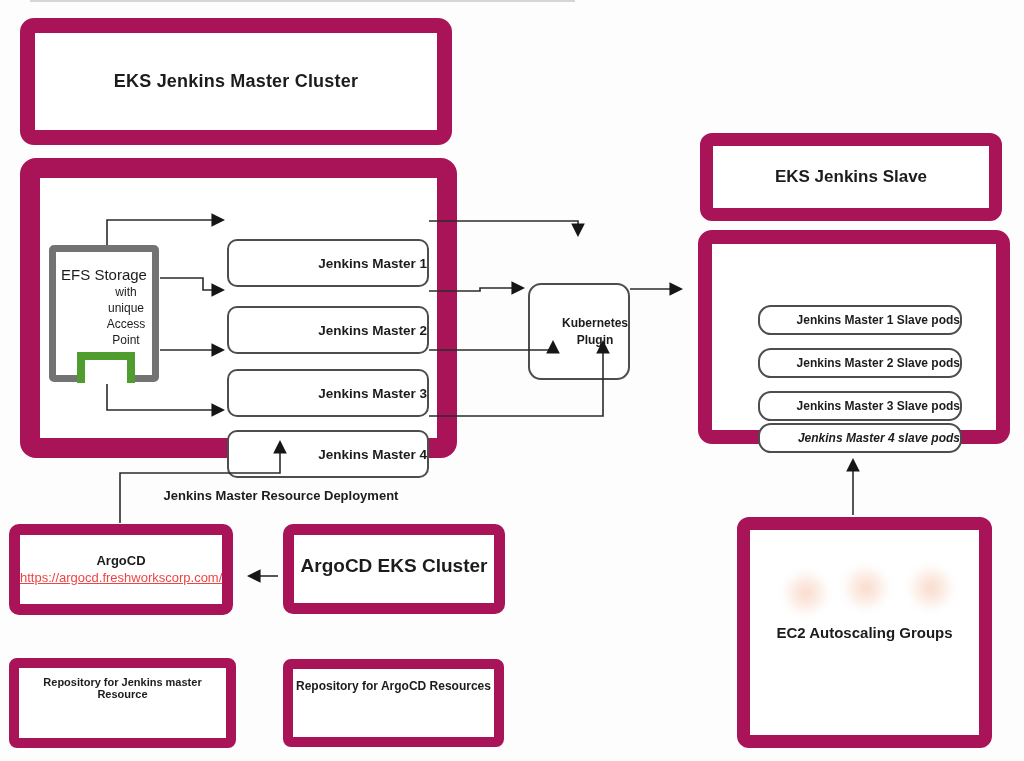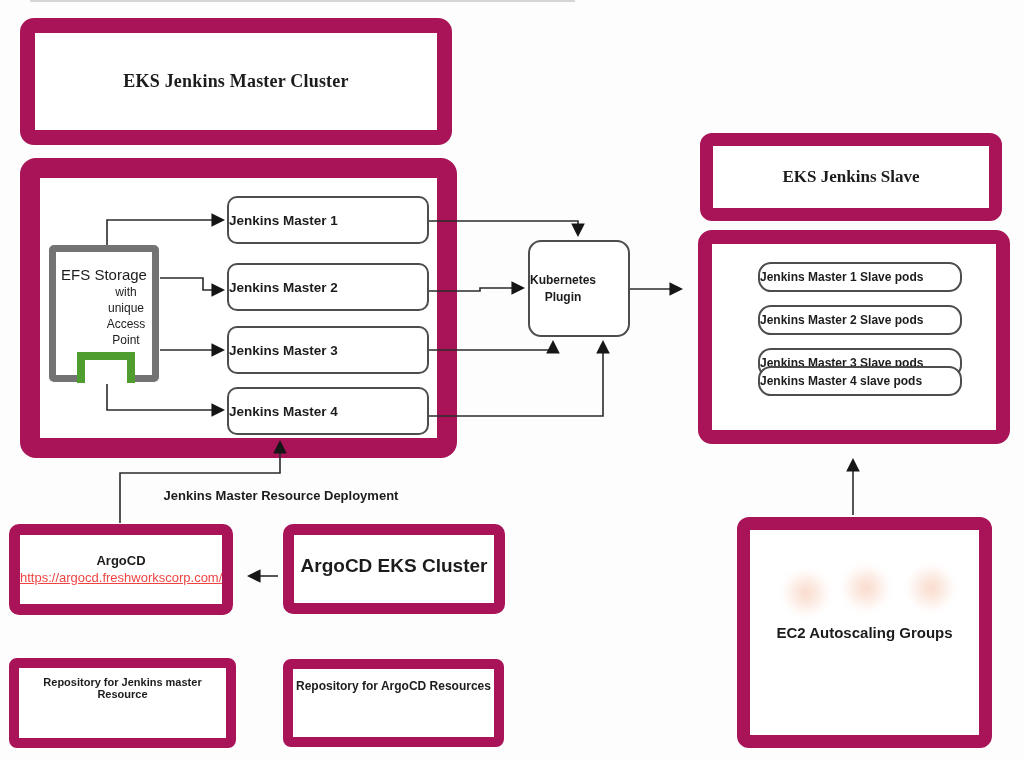--- a/index.html
+++ b/index.html
@@ -3,22 +3,22 @@
 <meta charset="utf-8">
 <style>
   html,body{margin:0;padding:0;background:#ffffff;}
   #stage{
     position:relative;width:1024px;height:761px;background:#fdfdfd;overflow:hidden;
     font-family:"Liberation Sans", sans-serif;color:#1c1c1c;
   }
   .abs{position:absolute;box-sizing:border-box;}
   .crimson{border-style:solid;border-color:#a81457;background:#ffffff;}
   .graybox{border:2px solid #4d4d4d;border-radius:10px;background:#ffffff;
-    display:flex;align-items:center;justify-content:flex-start;text-align:center;}
-  .bold{font-weight:bold;font-family:Liberation Serif, serif;}
+    display:flex;align-items:center;justify-content:flex-end;text-align:center;margin-top:43px;}
+  .bold{font-weight:bold;}
   .center-flex{display:flex;align-items:center;justify-content:center;text-align:center;}
   
   #hairline{left:30px;top:0;width:545px;height:2px;background:#d6d6d6;}
   
   #master-title-box{left:20px;top:18px;width:432px;height:127px;border-width:15px;border-radius:14px;}
   #master-title-box .t{font-size:18px;letter-spacing:.2px;}
   
   #master-cluster-box{left:20px;top:158px;width:437px;height:300px;border-width:20px;border-radius:16px;}
   
   #efs-box{left:49px;top:245px;width:110px;height:137px;border:7px solid #737373;border-radius:5px;background:#fff;
@@ -30,21 +30,21 @@
   
   .jm{left:227px;width:202px;height:48px;font-size:13.5px;font-weight:bold;z-index:3;}
   #jm1{top:196px;} #jm2{top:263px;} #jm3{top:326px;} #jm4{top:387px;}
   
   #k8s-box{left:528px;top:240px;width:102px;height:97px;border-radius:13px;font-size:12px;font-weight:bold;line-height:17px;}
   
   #slave-title-box{left:700px;top:133px;width:302px;height:88px;border-width:13px;border-radius:12px;}
   #slave-title-box .t{font-size:17px;}
   #slave-box{left:698px;top:230px;width:312px;height:214px;border-width:14px;border-radius:14px;}
   .pod{left:758px;width:204px;height:30px;border-radius:13px;font-size:12px;font-weight:bold;z-index:3;}
-  #pod1{top:262px;} #pod2{top:305px;} #pod3{top:348px;} #pod4{top:366px;}
+  #pod1{top:262px;} #pod2{top:305px;} #pod3{top:348px;} #pod4{top:380px;font-style:italic;}
   
   #deploy-label{left:150px;top:488px;width:262px;height:18px;font-size:13px;font-weight:bold;text-align:center;}
   
   #argocd-box{left:9px;top:524px;width:224px;height:91px;border-width:11px;border-radius:10px;text-align:center;padding-top:18px;}
   #argocd-box .t{font-size:13px;font-weight:bold;line-height:16px;}
   #argocd-box .u{font-size:13px;text-decoration:underline;line-height:17px;color:#ef4444;}
   #argocd-eks-box{left:283px;top:524px;width:222px;height:90px;border-width:11px;border-radius:10px;
     text-align:center;padding-top:20px;font-size:19px;font-weight:bold;}
   
   #repo-jenkins{left:9px;top:658px;width:227px;height:90px;border-width:10px;border-radius:8px;

